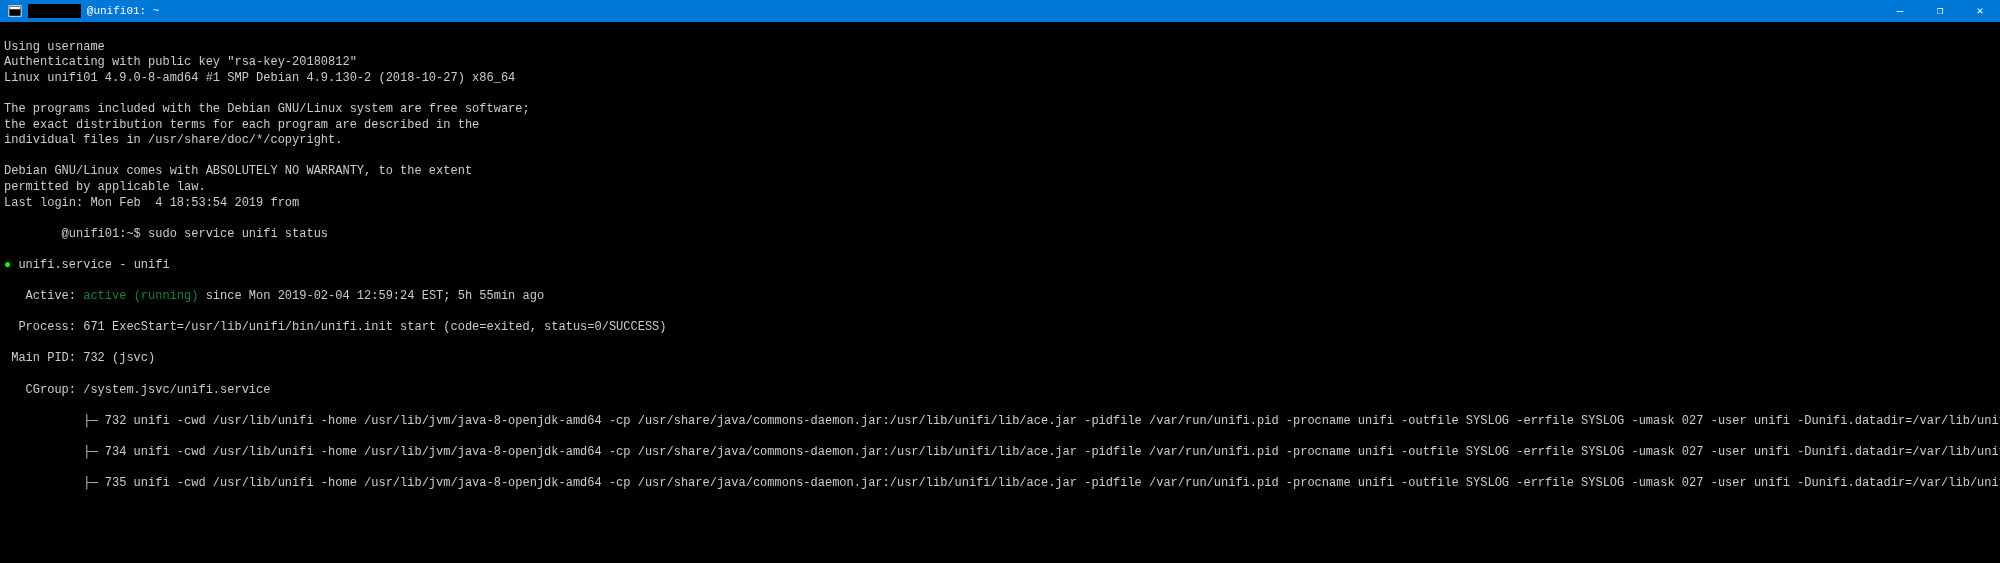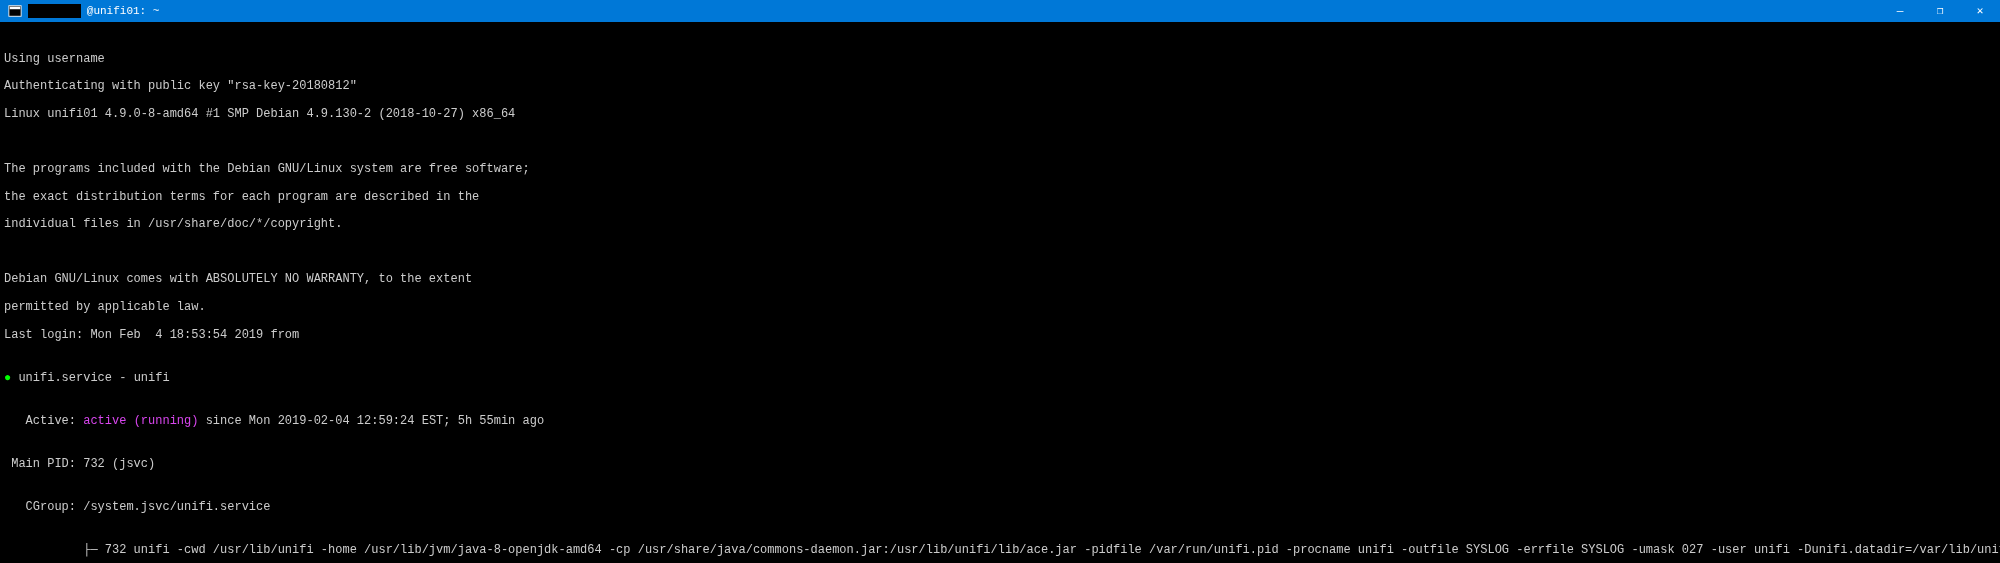--- a/index.html
+++ b/index.html
@@ -30,22 +30,22 @@
       width: 40px; height: 22px;
       display: flex; align-items: center; justify-content: center;
       color: #fff; cursor: pointer;
     }
     .titlebar-btn.close { background: rgba(255,0,0,0); }
     .terminal {
       padding: 2px 4px;
       white-space: pre;
       font-family: "Consolas", "Courier New", monospace;
     }
-    .line { white-space: pre; margin-top: 12px; }
-    .green { color: #d946ef; }
+    .line { white-space: pre; }
+    .green { color: #15803d; }
     .dot-green { color: #00ff00; }
     .redacted {
       display: inline-block;
       background: #000;
       color: #000;
       border: 0;
     }
   </style>
 </head>
 <body>
@@ -63,22 +63,24 @@
   </div>
   <div class="titlebar-controls">
     <div class="titlebar-btn">—</div>
     <div class="titlebar-btn">❐</div>
     <div class="titlebar-btn close">✕</div>
   </div>
 </div>
 
 <div class="terminal">
 <div id="motd-lines"><div class="line">Using username</div><div class="line">Authenticating with public key "rsa-key-20180812"</div><div class="line">Linux unifi01 4.9.0-8-amd64 #1 SMP Debian 4.9.130-2 (2018-10-27) x86_64</div><div class="line">&nbsp;</div><div class="line">The programs included with the Debian GNU/Linux system are free software;</div><div class="line">the exact distribution terms for each program are described in the</div><div class="line">individual files in /usr/share/doc/*/copyright.</div><div class="line">&nbsp;</div><div class="line">Debian GNU/Linux comes with ABSOLUTELY NO WARRANTY, to the extent</div><div class="line">permitted by applicable law.</div><div class="line">Last login: Mon Feb  4 18:53:54 2019 from</div></div>
+<div class="line"><span>        @unifi01:~$ sudo service unifi status</span></div>
 <div class="line"><span class="dot-green">● </span><span>unifi.service - unifi</span></div>
 <div class="line"><span>   Active: </span><span class="green">active (running)</span><span> since Mon 2019-02-04 12:59:24 EST; 5h 55min ago</span></div>
+<div class="line">  Process: 671 ExecStart=/usr/lib/unifi/bin/unifi.init start (code=exited, status=0/SUCCESS)</div>
 <div class="line"> Main PID: 732 (jsvc)</div>
 <div class="line">   CGroup: /system.jsvc/unifi.service</div>
 <div class="line">           ├─ 732 unifi -cwd /usr/lib/unifi -home /usr/lib/jvm/java-8-openjdk-amd64 -cp /usr/share/java/commons-daemon.jar:/usr/lib/unifi/lib/ace.jar -pidfile /var/run/unifi.pid -procname unifi -outfile SYSLOG -errfile SYSLOG -umask 027 -user unifi -Dunifi.datadir=/var/lib/unifi -Dunifi.logdir=/var/log/unifi -Dunifi.rundir=/var/run/unifi -Xmx1024M -Djava.awt.headless=true -Dfile.encoding=UTF-8 com.ubnt.ace.Launcher start</div>
 <div class="line">           ├─ 734 unifi -cwd /usr/lib/unifi -home /usr/lib/jvm/java-8-openjdk-amd64 -cp /usr/share/java/commons-daemon.jar:/usr/lib/unifi/lib/ace.jar -pidfile /var/run/unifi.pid -procname unifi -outfile SYSLOG -errfile SYSLOG -umask 027 -user unifi -Dunifi.datadir=/var/lib/unifi -Dunifi.logdir=/var/log/unifi -Dunifi.rundir=/var/run/unifi -Xmx1024M -Djava.awt.headless=true -Dfile.encoding=UTF-8 com.ubnt.ace.Launcher start</div>
 <div class="line">           ├─ 735 unifi -cwd /usr/lib/unifi -home /usr/lib/jvm/java-8-openjdk-amd64 -cp /usr/share/java/commons-daemon.jar:/usr/lib/unifi/lib/ace.jar -pidfile /var/run/unifi.pid -procname unifi -outfile SYSLOG -errfile SYSLOG -umask 027 -user unifi -Dunifi.datadir=/var/lib/unifi -Dunifi.logdir=/var/log/unifi -Dunifi.rundir=/var/run/unifi -Xmx1024M -Djava.awt.headless=true -Dfile.encoding=UTF-8 com.ubnt.ace.Launcher start</div>
 
 
 
 
 </div>

